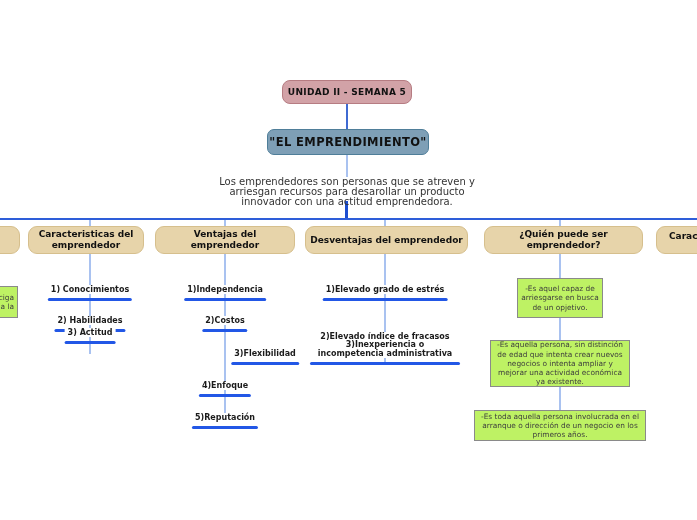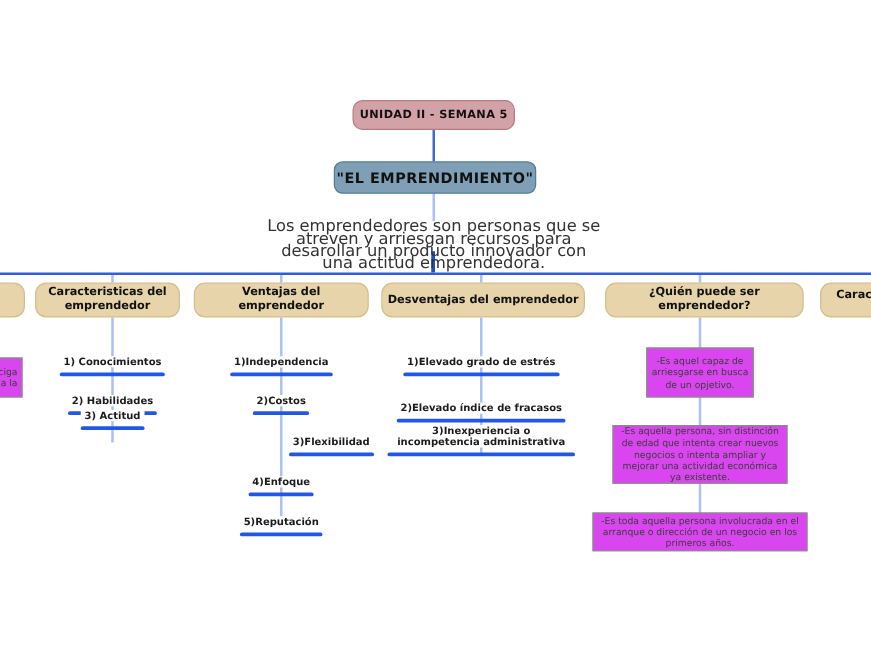--- a/index.html
+++ b/index.html
@@ -18,39 +18,39 @@
   }
   .node.pink{
     background:var(--node-pink-bg);border:1.5px solid var(--node-pink-border);
     border-radius:8px;font-size:9px;letter-spacing:.3px;
   }
   .node.blue{
     background:var(--node-blue-bg);border:1.5px solid var(--node-blue-border);
     border-radius:7px;font-size:11.5px;letter-spacing:.4px;
   }
   .desc{
-    position:absolute;text-align:center;font-size:13px;line-height:9.8px;
+    position:absolute;text-align:center;font-size:10px;line-height:9.8px;
     color:#333;z-index:2;
   }
   .branch{
     position:absolute;display:flex;align-items:center;justify-content:center;
     text-align:center;font-weight:700;font-size:9px;line-height:11px;color:#111;
     background:var(--branch-bg);border:1px solid var(--branch-border);
     border-radius:9px;z-index:2;box-sizing:border-box;padding:2px 4px;
   }
   .branch.cut-right{justify-content:flex-start;align-items:flex-start;padding:4px 0 0 12px;}
   .item{position:absolute;transform:translateX(-50%);text-align:center;z-index:2;}
   .item .lbl{
     display:inline-block;background:#fff;padding:0 3px;font-weight:700;
     font-size:8px;line-height:9px;color:#1b1b1b;white-space:nowrap;
   }
   .item.wrap .lbl{white-space:normal;width:144px;}
   .item .bar{height:3px;border-radius:2px;background:var(--underline);margin-top:2px;}
   .note{
-    position:absolute;background:#d946ef;border:1px solid var(--note-border);
+    position:absolute;background:#bef264;border:1px solid var(--note-border);
     box-sizing:border-box;text-align:center;font-size:7.4px;line-height:9.3px;
     color:#3d3d3d;z-index:2;padding:4px 3px;display:flex;flex-direction:column;
     align-items:center;justify-content:center;
   }
   .note.cut-left{text-align:right;align-items:flex-end;}
 </style>
 </head>
 <body>
 
 <div class="canvas">
@@ -115,21 +115,21 @@
   </div>
   <div class="item" style="left:225px;top:405px;">
     <span class="lbl">5)Reputación</span>
     <div class="bar"></div>
   </div>
 
   <div class="item" style="left:385px;top:277px;">
     <span class="lbl">1)Elevado grado de estrés</span>
     <div class="bar"></div>
   </div>
-  <div class="item" style="left:385px;top:314px;">
+  <div class="item" style="left:385px;top:324px;">
     <span class="lbl">2)Elevado índice de fracasos</span>
     <div class="bar"></div>
   </div>
   <div class="item wrap" style="left:385px;top:340px;">
     <span class="lbl">3)Inexperiencia o incompetencia administrativa</span>
     <div class="bar"></div>
   </div>
 
   <div class="note" style="left:517px;top:278px;width:86px;height:40px;">-Es aquel capaz de arriesgarse en busca de un opjetivo.</div>
   <div class="note" style="left:490px;top:340px;width:140px;height:47px;">-Es aquella persona, sin distinción de edad que intenta crear nuevos negocios o intenta ampliar y mejorar una actividad económica ya existente.</div>

